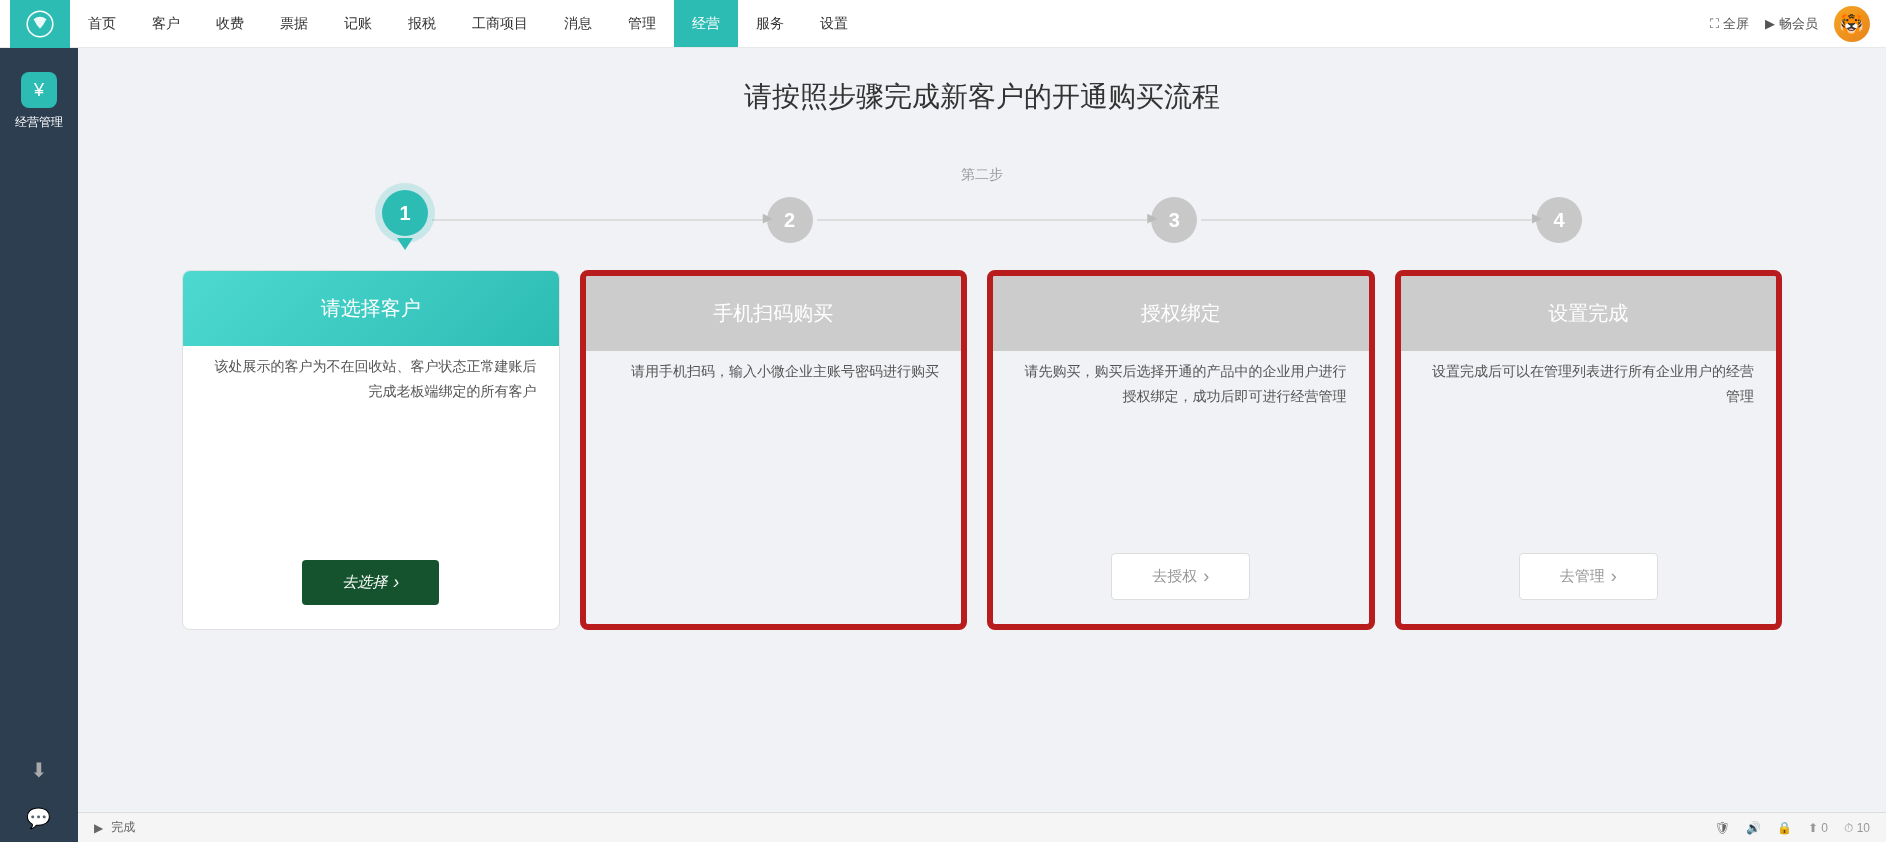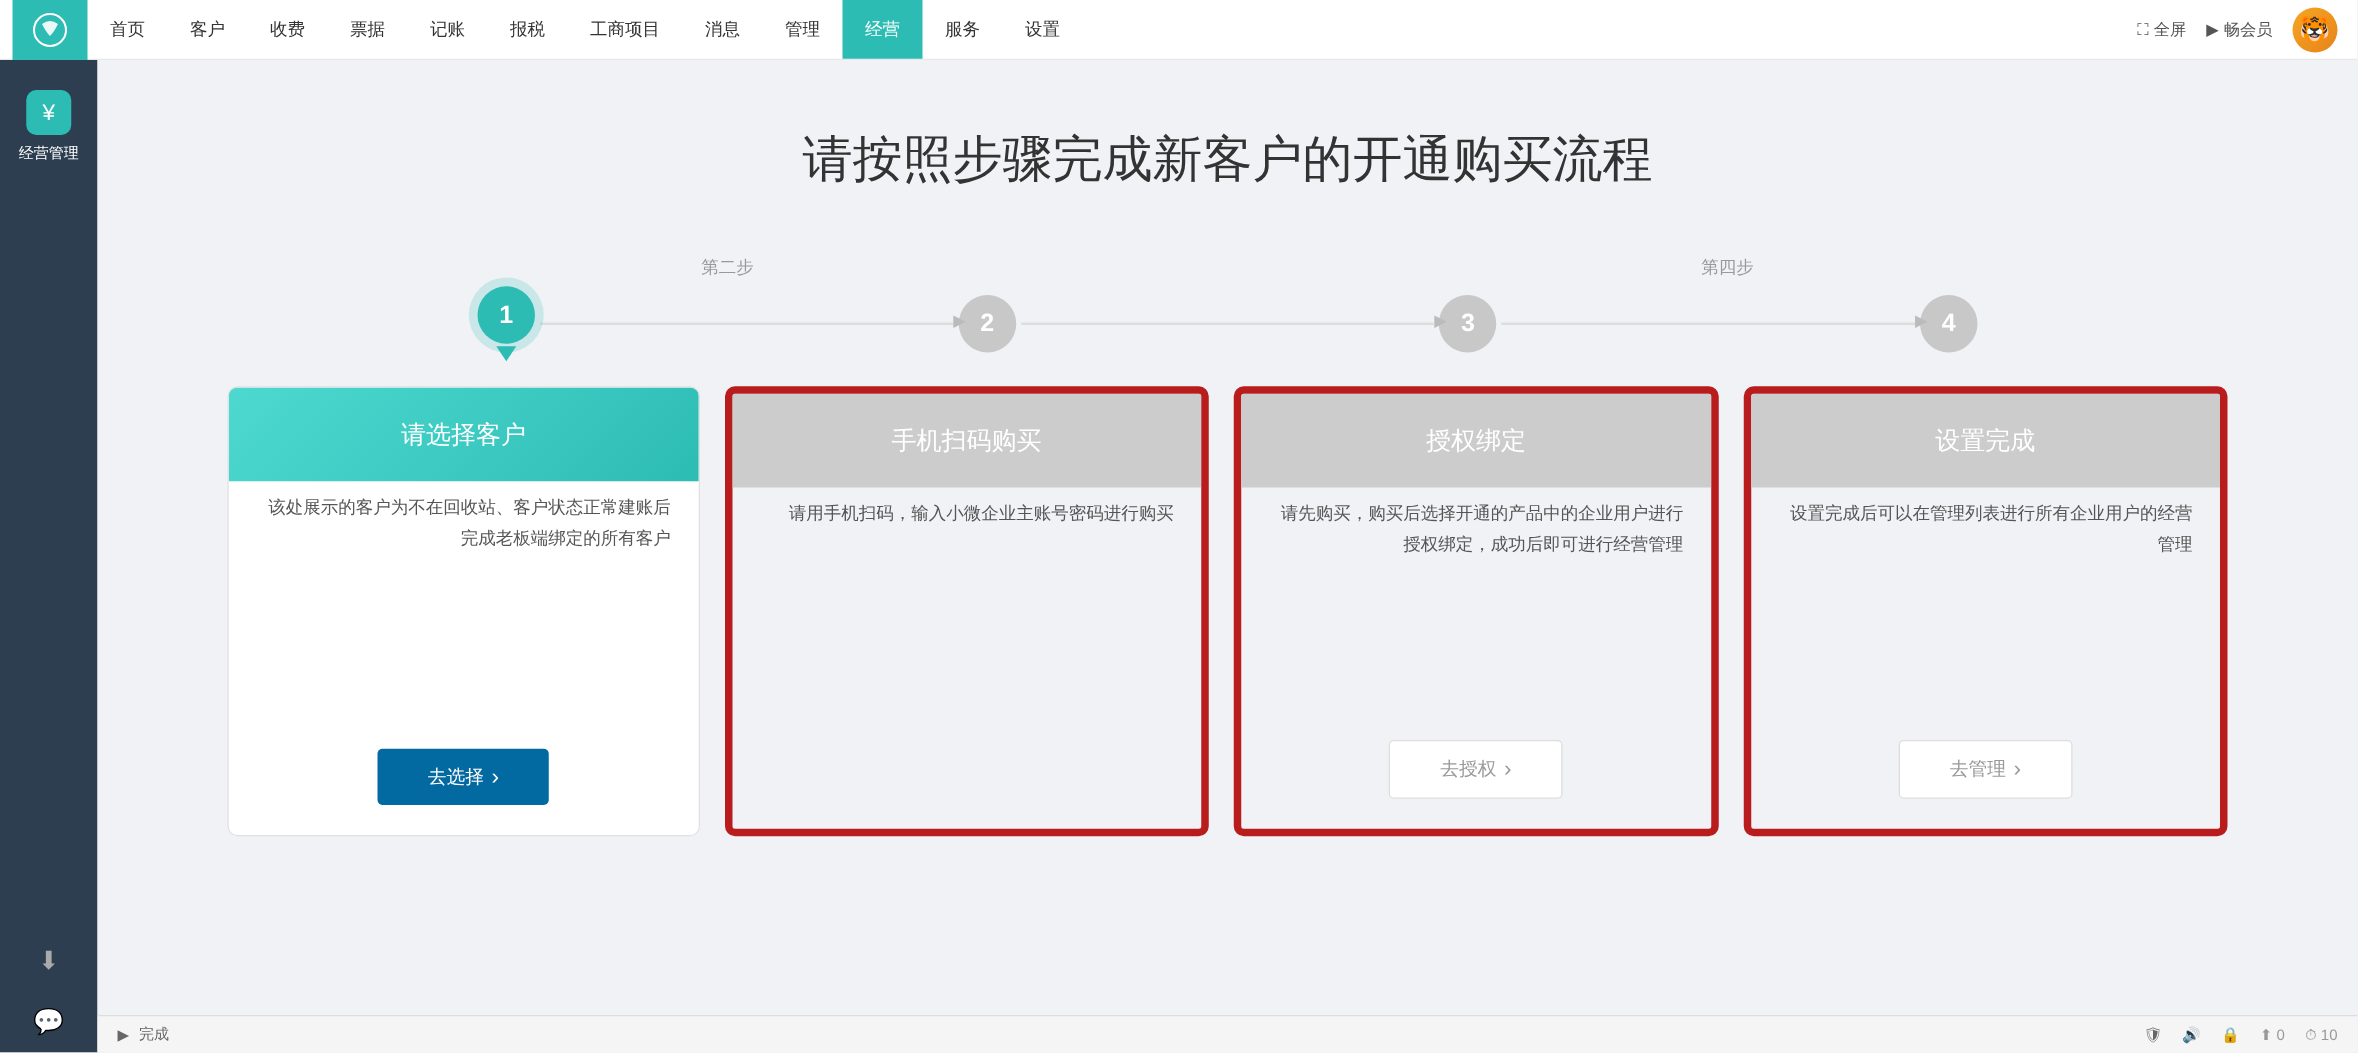--- a/index.html
+++ b/index.html
@@ -156,25 +156,24 @@
     .page-content {
       flex: 1;
       overflow-y: auto;
       padding: 30px 40px;
       display: flex;
       flex-direction: column;
       align-items: center;
     }
 
     .page-heading {
-      font-size: 40px;
+      font-size: 28px;
       color: #333;
       margin-bottom: 50px;
       font-weight: normal;
-      margin-top: 22px;
     }
 
     
     .cards-row {
       display: flex;
       gap: 20px;
       width: 100%;
     }
 
     .step-card {
@@ -223,22 +222,23 @@
       padding: 12px 40px;
       border-radius: 4px;
       border: none;
       font-size: 15px;
       cursor: pointer;
       display: flex;
       align-items: center;
       gap: 6px;
     }
     .card-button.active {
-      background: #0369a1;
+      background: #14532d;
       color: #fff;
+      font-style: italic;
     }
     .card-button.inactive {
       background: #fff;
       color: #999;
       border: 1px solid #ddd;
     }
 
     
     .status-bar {
       height: 30px;
@@ -334,21 +334,20 @@
   <div class="content-area">
 
 
     <div class="page-content">
       <div class="page-heading">请按照步骤完成新客户的开通购买流程</div>
 
       <div class="flow-section">
 
         <div class="flow-labels">
           <div class="flow-label-cell">第二步</div>
-          <div class="flow-label-cell">第四步</div>
         </div>
 
         <div style="display:flex; align-items:center; width:100%; margin-bottom:20px; padding:0 12.5%;">
 
           <div style="position:relative; display:flex; flex-direction:column; align-items:center; flex-shrink:0;">
             <div style="width:46px; height:46px; border-radius:50%; background:#2dbcb4; display:flex; align-items:center; justify-content:center; font-size:20px; color:#fff; font-weight:bold; position:relative; z-index:2; box-shadow:0 0 0 7px rgba(45,188,180,0.2);">
               <span>1</span>
             </div>
             <div style="width:0;height:0;border-left:8px solid transparent;border-right:8px solid transparent;border-top:12px solid #2dbcb4; margin-top:2px;"></div>
           </div>

